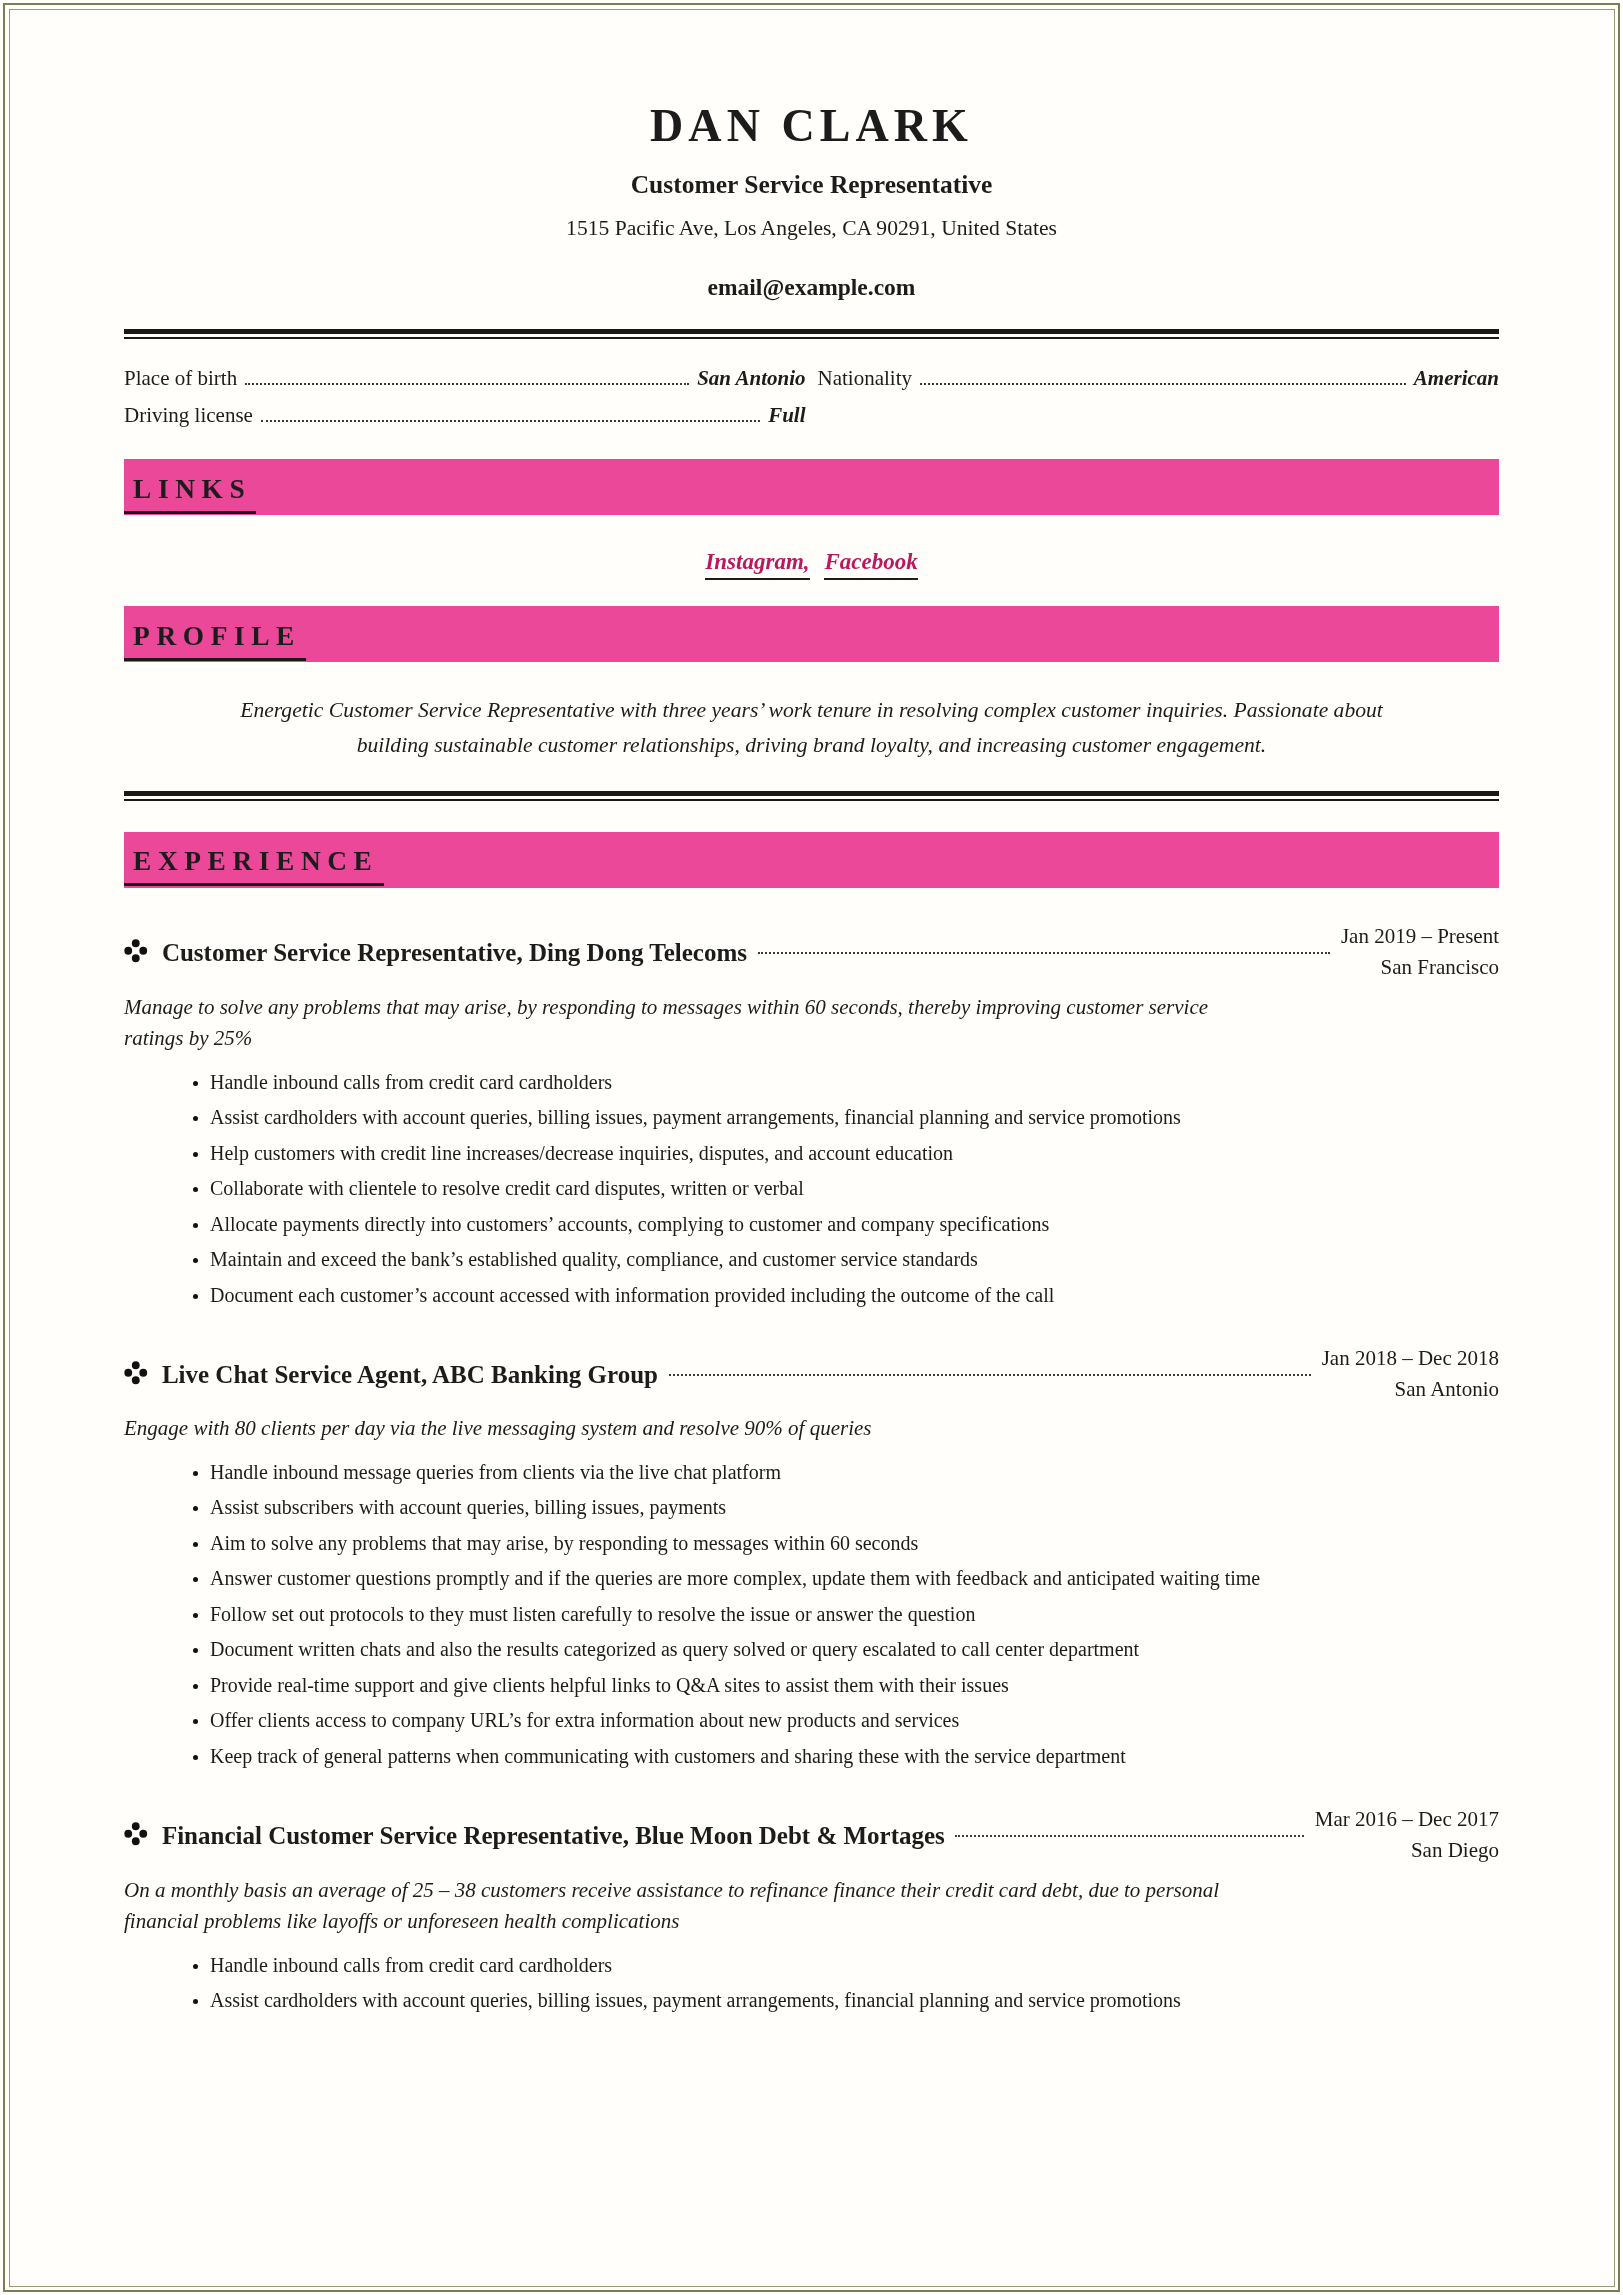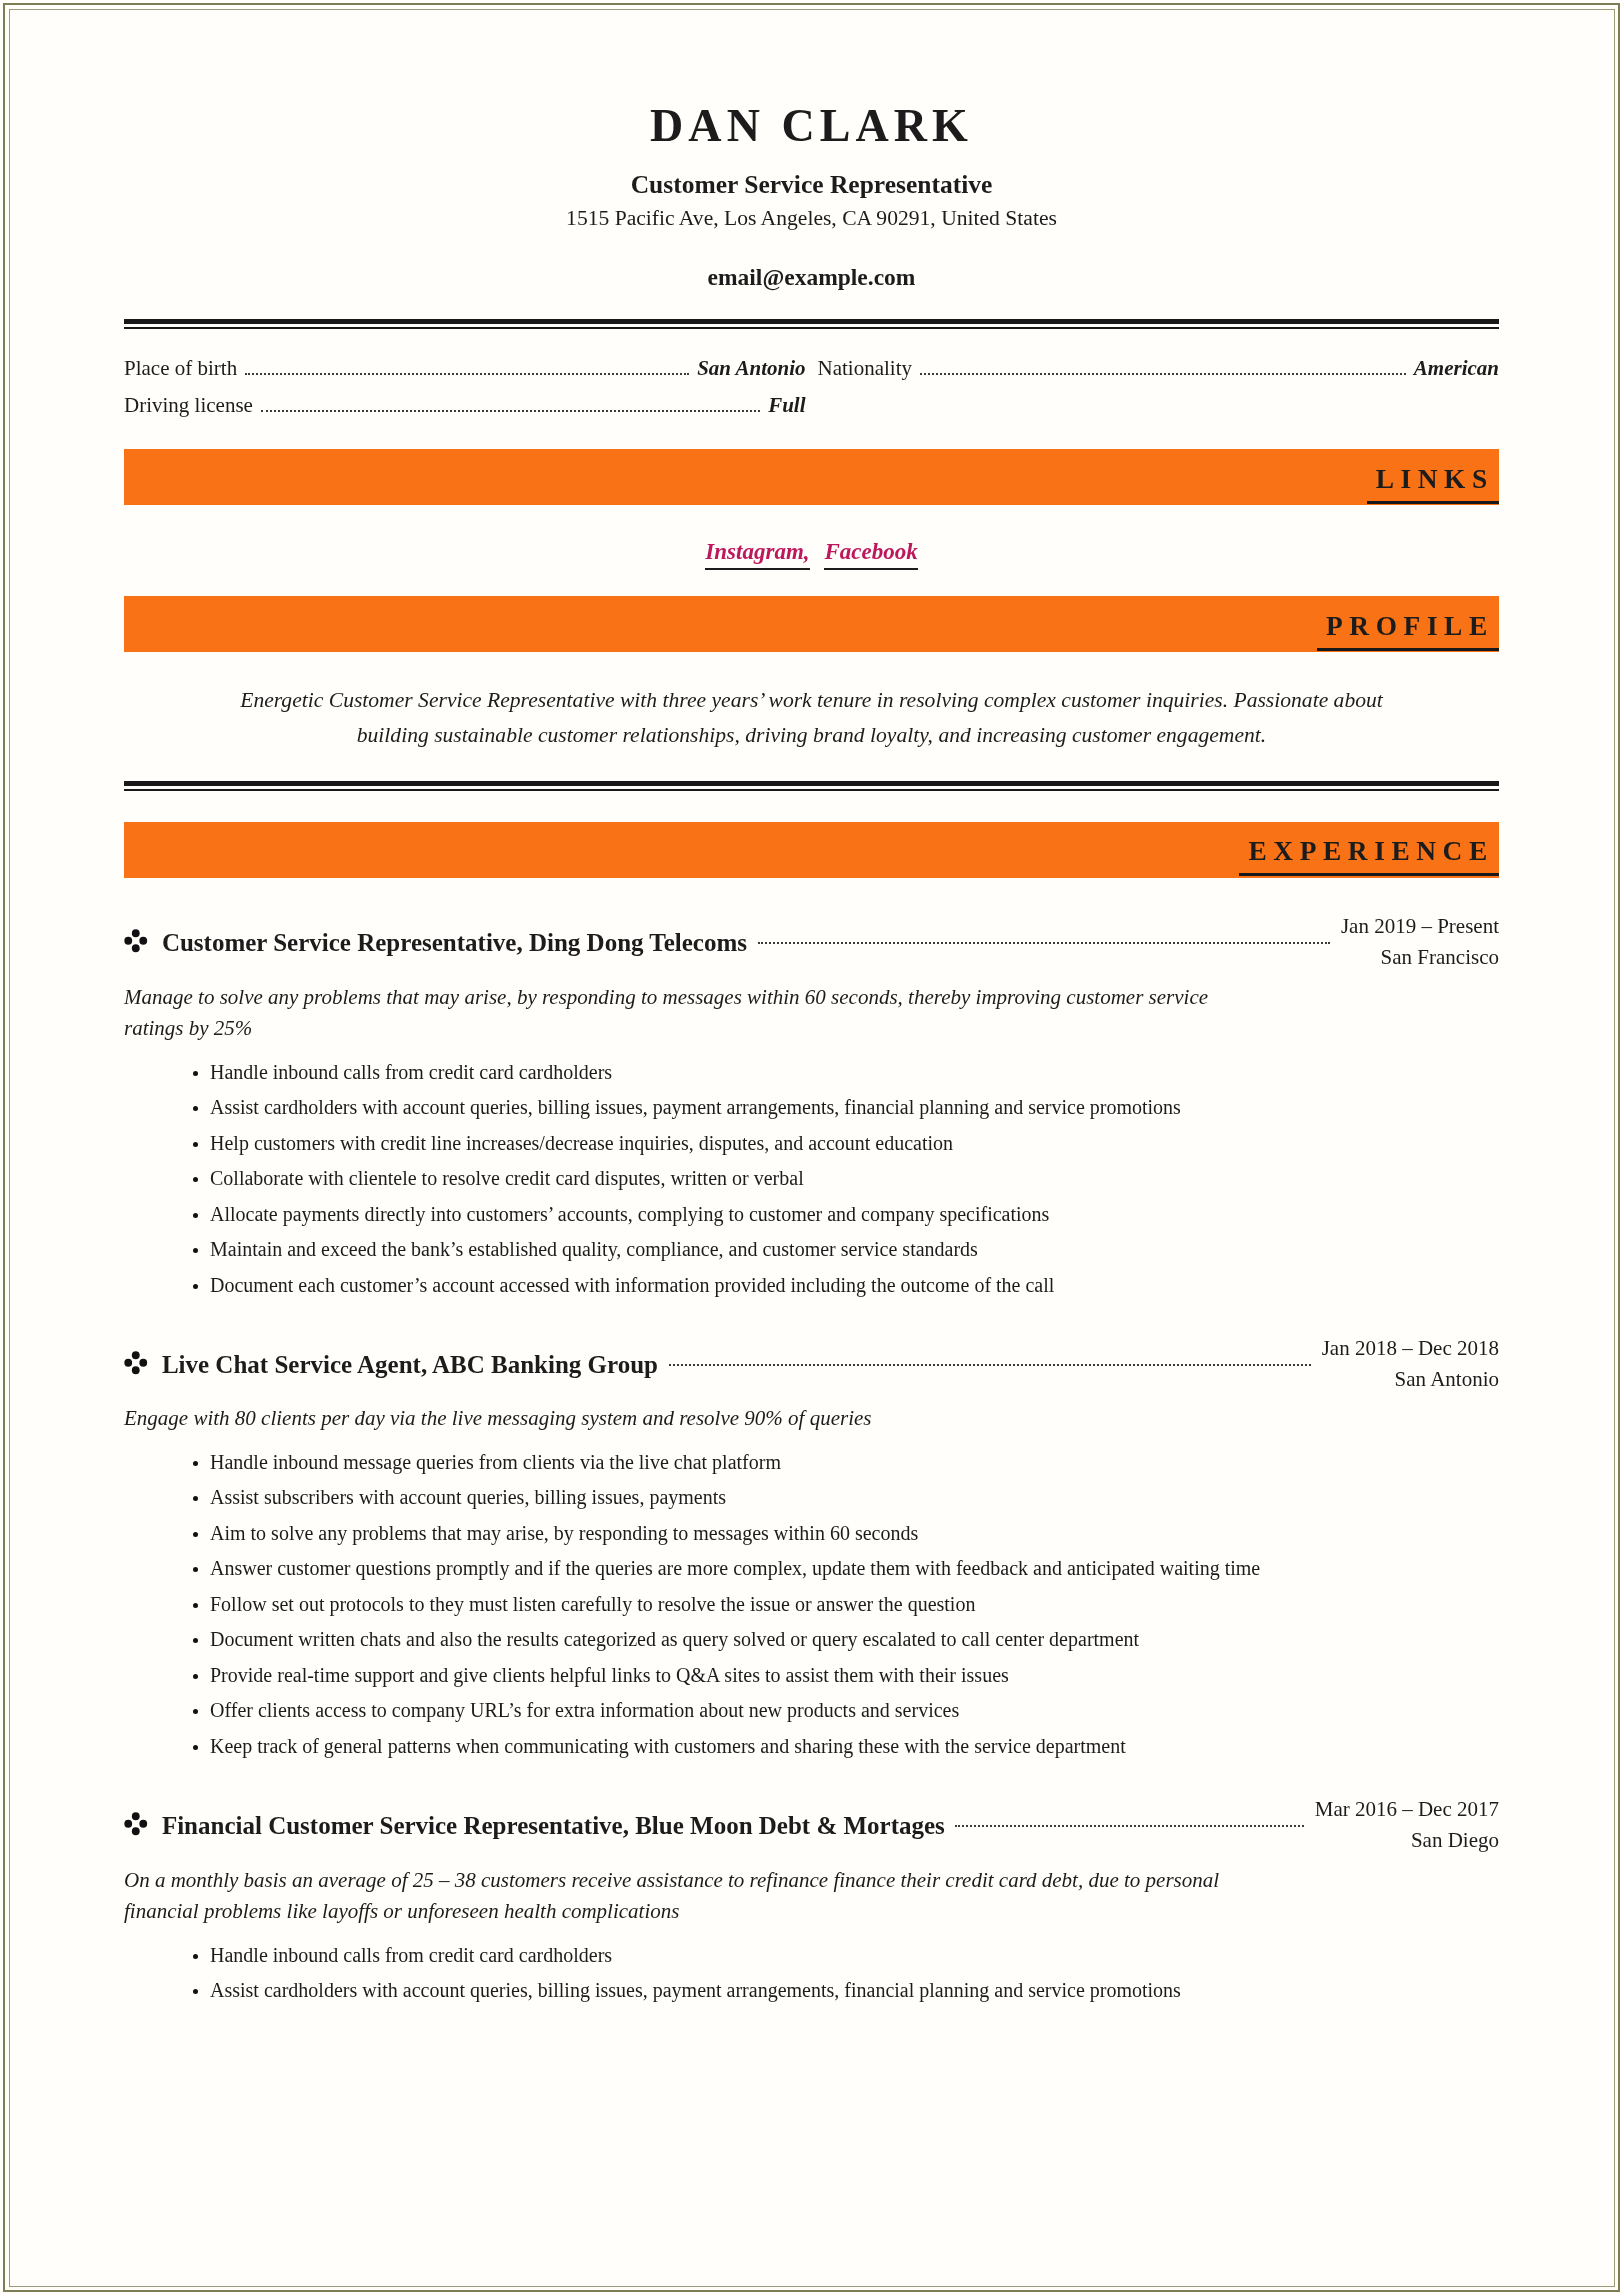--- a/index.html
+++ b/index.html
@@ -15,34 +15,34 @@
   
   .frame-outer { position: absolute; inset: 2.6px;  border: 2px solid #7d7d55; pointer-events: none; }
   .frame-inner { position: absolute; inset: 8.5px; border: 0.7px solid #9b9b79; pointer-events: none; }
 
   .content { position: relative; padding: 98px 124px 26px; }
 
   
   .hdr { text-align: center; }
   .hdr-name  { font-size: 46px; font-weight: bold; letter-spacing: 0.11em; line-height: 1.2; }
   .hdr-title { font-size: 25.5px; font-weight: bold; margin-top: 17px; }
-  .hdr-addr  { font-size: 21.6px; margin-top: 6px; }
+  .hdr-addr  { font-size: 21.6px; margin-top: 16px; }
   .hdr-email { font-size: 23.5px; font-weight: bold; margin-top: 33px; }
 
   .double-rule { margin-top: 27.4px; border-top: 5.9px solid #191919; border-bottom: 2px solid #191919; padding-top: 3.3px; height: 0; box-sizing: content-box; }
 
   
   .details { margin-top: 27.4px; display: grid; grid-template-columns: 1fr 1fr; column-gap: 60px; row-gap: 21px; font-size: 21px; gap: 12px; }
   .detail-row { display: flex; align-items: baseline; }
   .detail-label { white-space: nowrap; }
   .leader { flex: 1 1 19.6px; min-width: 19.6px; height: 3.9px; border-bottom: 2.6px dotted #3c3c3c; margin: 0 7.8px; }
   .detail-value { white-space: nowrap; font-weight: bold; font-style: italic; }
 
   
-  .banner { margin-top: 31px; background: #f97316; text-align: right; height: 56px; padding-top: 14.4px; }
+  .banner { margin-top: 31px; background: #ec4899; text-align: left; height: 56px; padding-top: 14.4px; }
   .banner-title { display: inline-block; font-size: 27.4px; font-weight: bold; letter-spacing: 0.24em; padding: 0 5.2px 5.9px 9.1px; border-bottom: 3.3px solid #191919; }
 
   
   .links-line { margin-top: 34px; text-align: center; font-size: 23px; }
   .link { font-weight: bold; font-style: italic; color: #be185d; text-decoration: none; border-bottom: 2px solid #1c1c1c; padding-bottom: 3.3px; cursor: pointer; }
   .link:not(.last)::after { content: ","; }
   .link + .link { margin-left: 9.1px; }
 
   
   .profile-text { margin: 31px auto 0; width: 88%; text-align: center; font-style: italic; font-size: 21.6px; line-height: 1.62; }

